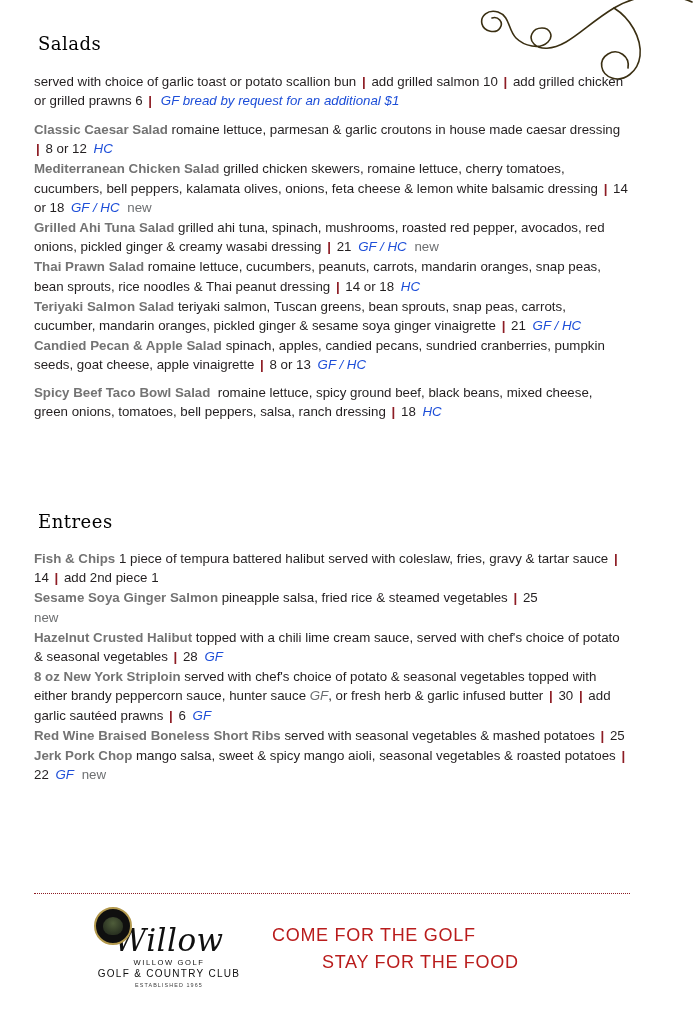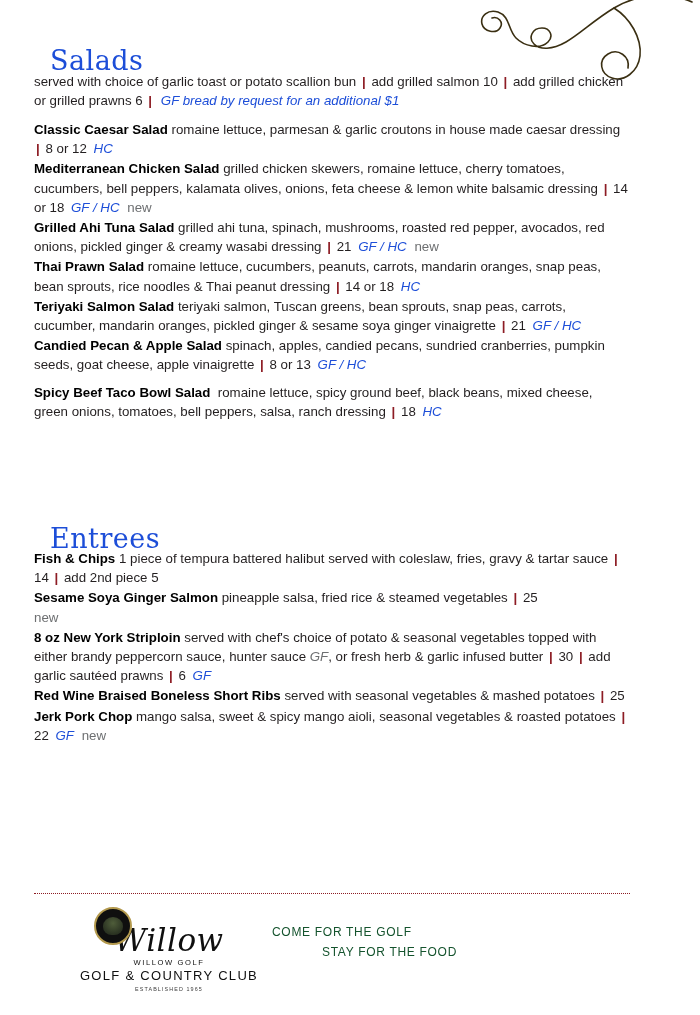--- a/index.html
+++ b/index.html
@@ -29,25 +29,25 @@
     top: -6px;
     right: 6px;
     width: 240px;
     height: 110px;
     pointer-events: none;
   }
 
   
   .section-heading {
     font-family: "DejaVu Serif", serif;
-    font-size: 27px;
-    color: #1d4ed8;
+    font-size: 18px;
+    color: #000000;
     letter-spacing: 0.5px;
     font-weight: normal;
-    margin: 16px;
+    margin: 4px;
     padding: 0;
     line-height: 1.1;
   }
   #salads-heading {
     position: absolute;
     top: 30px;
     left: 34px;
   }
   #entrees-heading {
     position: absolute;
@@ -78,21 +78,21 @@
   .item {
     font-size: 13.3px;
     line-height: 19.2px;
     margin: 0 0 1px 0;
     color: #231f20;
     text-align: left;
   }
   .item.spaced { margin-top: 8px; }
   .item-name {
     font-weight: bold;
-    color: #000000;
+    color: #737373;
     text-align: center;
   }
   .desc { }
   .sep {
     color: #8d1c24;
     font-weight: bold;
     padding: 0 2px;
   }
   .price { }
   .tag {
@@ -162,40 +162,40 @@
     line-height: 1;
   }
   .logo-sub1 {
     font-size: 7.6px;
     letter-spacing: 1.6px;
     color: #0f0f0f;
     margin-top: 2px;
     margin-left: 18px;
   }
   .logo-sub2 {
-    font-size: 13px;
+    font-size: 10px;
     letter-spacing: 1.3px;
     color: #0f0f0f;
     margin-top: 1px;
     margin-left: 18px;
   }
   .logo-est {
     font-size: 5.4px;
     letter-spacing: 1.1px;
     color: #3b3b3b;
     margin-top: 3px;
     margin-left: 18px;
   }
   .slogan {
     position: absolute;
     left: 200px;
     top: 22px;
     width: 400px;
-    color: #14532d;
-    font-size: 12px;
+    color: #b91c1c;
+    font-size: 18px;
     letter-spacing: 0.7px;
   }
   .slogan div { margin-bottom: 6px; }
   .slogan .l1 { margin-left: 38px; }
   .slogan .l2 { margin-left: 88px; }
   .slogan .l3 { margin-left: 138px; }
 </style>
 </head>
 <body>
 
@@ -284,32 +284,39 @@
   <h2 class="section-heading" id="entrees-heading">Entrees</h2>
 
   <div class="items" id="entrees-items">
 
     <p class="item">
       <span class="item-name">Fish &amp; Chips</span>
       <span class="desc">1 piece of tempura battered halibut served with coleslaw, fries, gravy &amp; tartar sauce</span>
       <span class="sep">|</span>
       <span class="price">14</span>
       <span class="sep">|</span>
-      <span class="desc">add 2nd piece 5</span>
+      <span class="desc">add 2nd piece 1</span>
     </p>
 
     <p class="item">
       <span class="item-name">Sesame Soya Ginger Salmon</span>
       <span class="desc">pineapple salsa, fried rice &amp; steamed vegetables</span>
       <span class="sep">|</span>
       <span class="price">25</span>
       <br>
       <span class="new" style="padding-left:0">new</span>
     </p>
 
+    <p class="item">
+      <span class="item-name">Hazelnut Crusted Halibut</span>
+      <span class="desc">topped with a chili lime cream sauce, served with chef's choice of potato &amp; seasonal vegetables</span>
+      <span class="sep">|</span>
+      <span class="price">28</span>
+      <span class="tag">GF</span>
+    </p>
 
     <p class="item">
       <span class="item-name">8 oz New York Striploin</span>
       <span class="desc">served with chef's choice of potato &amp; seasonal vegetables topped with either brandy peppercorn sauce, hunter sauce</span>
       <span class="gf-inline">GF</span><span class="desc">, or fresh herb &amp; garlic infused butter</span>
       <span class="sep">|</span>
       <span class="price">30</span>
       <span class="sep">|</span>
       <span class="desc">add garlic sautéed prawns</span>
       <span class="sep">|</span>

